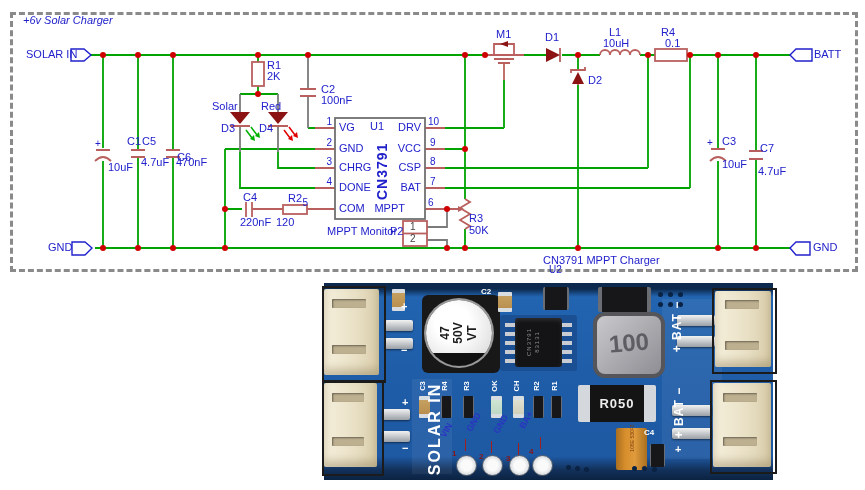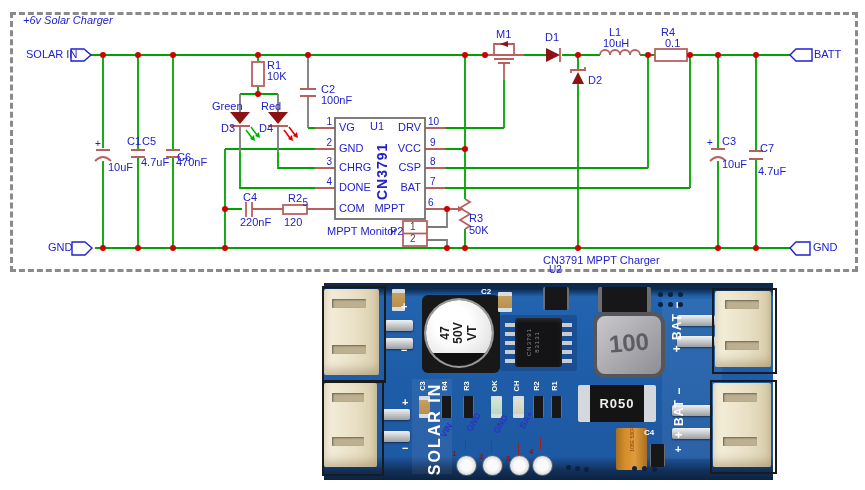--- a/index.html
+++ b/index.html
@@ -188,31 +188,31 @@
   <span class="lbl" style="left:813px;top:242px">GND</span>
 
   <span class="lbl sm" style="left:95px;top:139px">+</span>
   <span class="lbl" style="left:127px;top:136px">C1</span>
   <span class="lbl" style="left:108px;top:162px">10uF</span>
   <span class="lbl" style="left:142px;top:136px">C5</span>
   <span class="lbl" style="left:141px;top:157px">4.7uF</span>
   <span class="lbl" style="left:177px;top:152px">C6</span>
   <span class="lbl" style="left:176px;top:157px">470nF</span>
   <span class="lbl" style="left:267px;top:60px">R1</span>
-  <span class="lbl" style="left:267px;top:71px">10K</span>
-  <span class="lbl" style="left:212px;top:101px">Green</span>
+  <span class="lbl" style="left:267px;top:71px">2K</span>
+  <span class="lbl" style="left:212px;top:101px">Solar</span>
   <span class="lbl" style="left:261px;top:101px">Red</span>
   <span class="lbl" style="left:221px;top:123px">D3</span>
   <span class="lbl" style="left:259px;top:123px">D4</span>
   <span class="lbl" style="left:321px;top:84px">C2</span>
   <span class="lbl" style="left:321px;top:95px">100nF</span>
   <span class="lbl" style="left:243px;top:192px">C4</span>
   <span class="lbl" style="left:240px;top:217px">220nF</span>
   <span class="lbl" style="left:288px;top:193px">R2</span>
-  <span class="lbl" style="left:284px;top:217px">120</span>
+  <span class="lbl" style="left:276px;top:217px">120</span>
   <span class="lbl" style="left:370px;top:121px">U1</span>
   <span class="icvert" style="left:374px;top:200px">CN3791</span>
   <span class="lbl" style="left:469px;top:213px">R3</span>
   <span class="lbl" style="left:469px;top:225px">50K</span>
   <span class="lbl" style="left:327px;top:226px">MPPT Monitor</span>
   <span class="lbl" style="left:390px;top:226px">P2</span>
   <span class="lbl sm dk" style="left:410px;top:222px">1</span>
   <span class="lbl sm dk" style="left:410px;top:234px">2</span>
   <span class="lbl" style="left:496px;top:29px">M1</span>
   <span class="lbl" style="left:545px;top:32px">D1</span>

